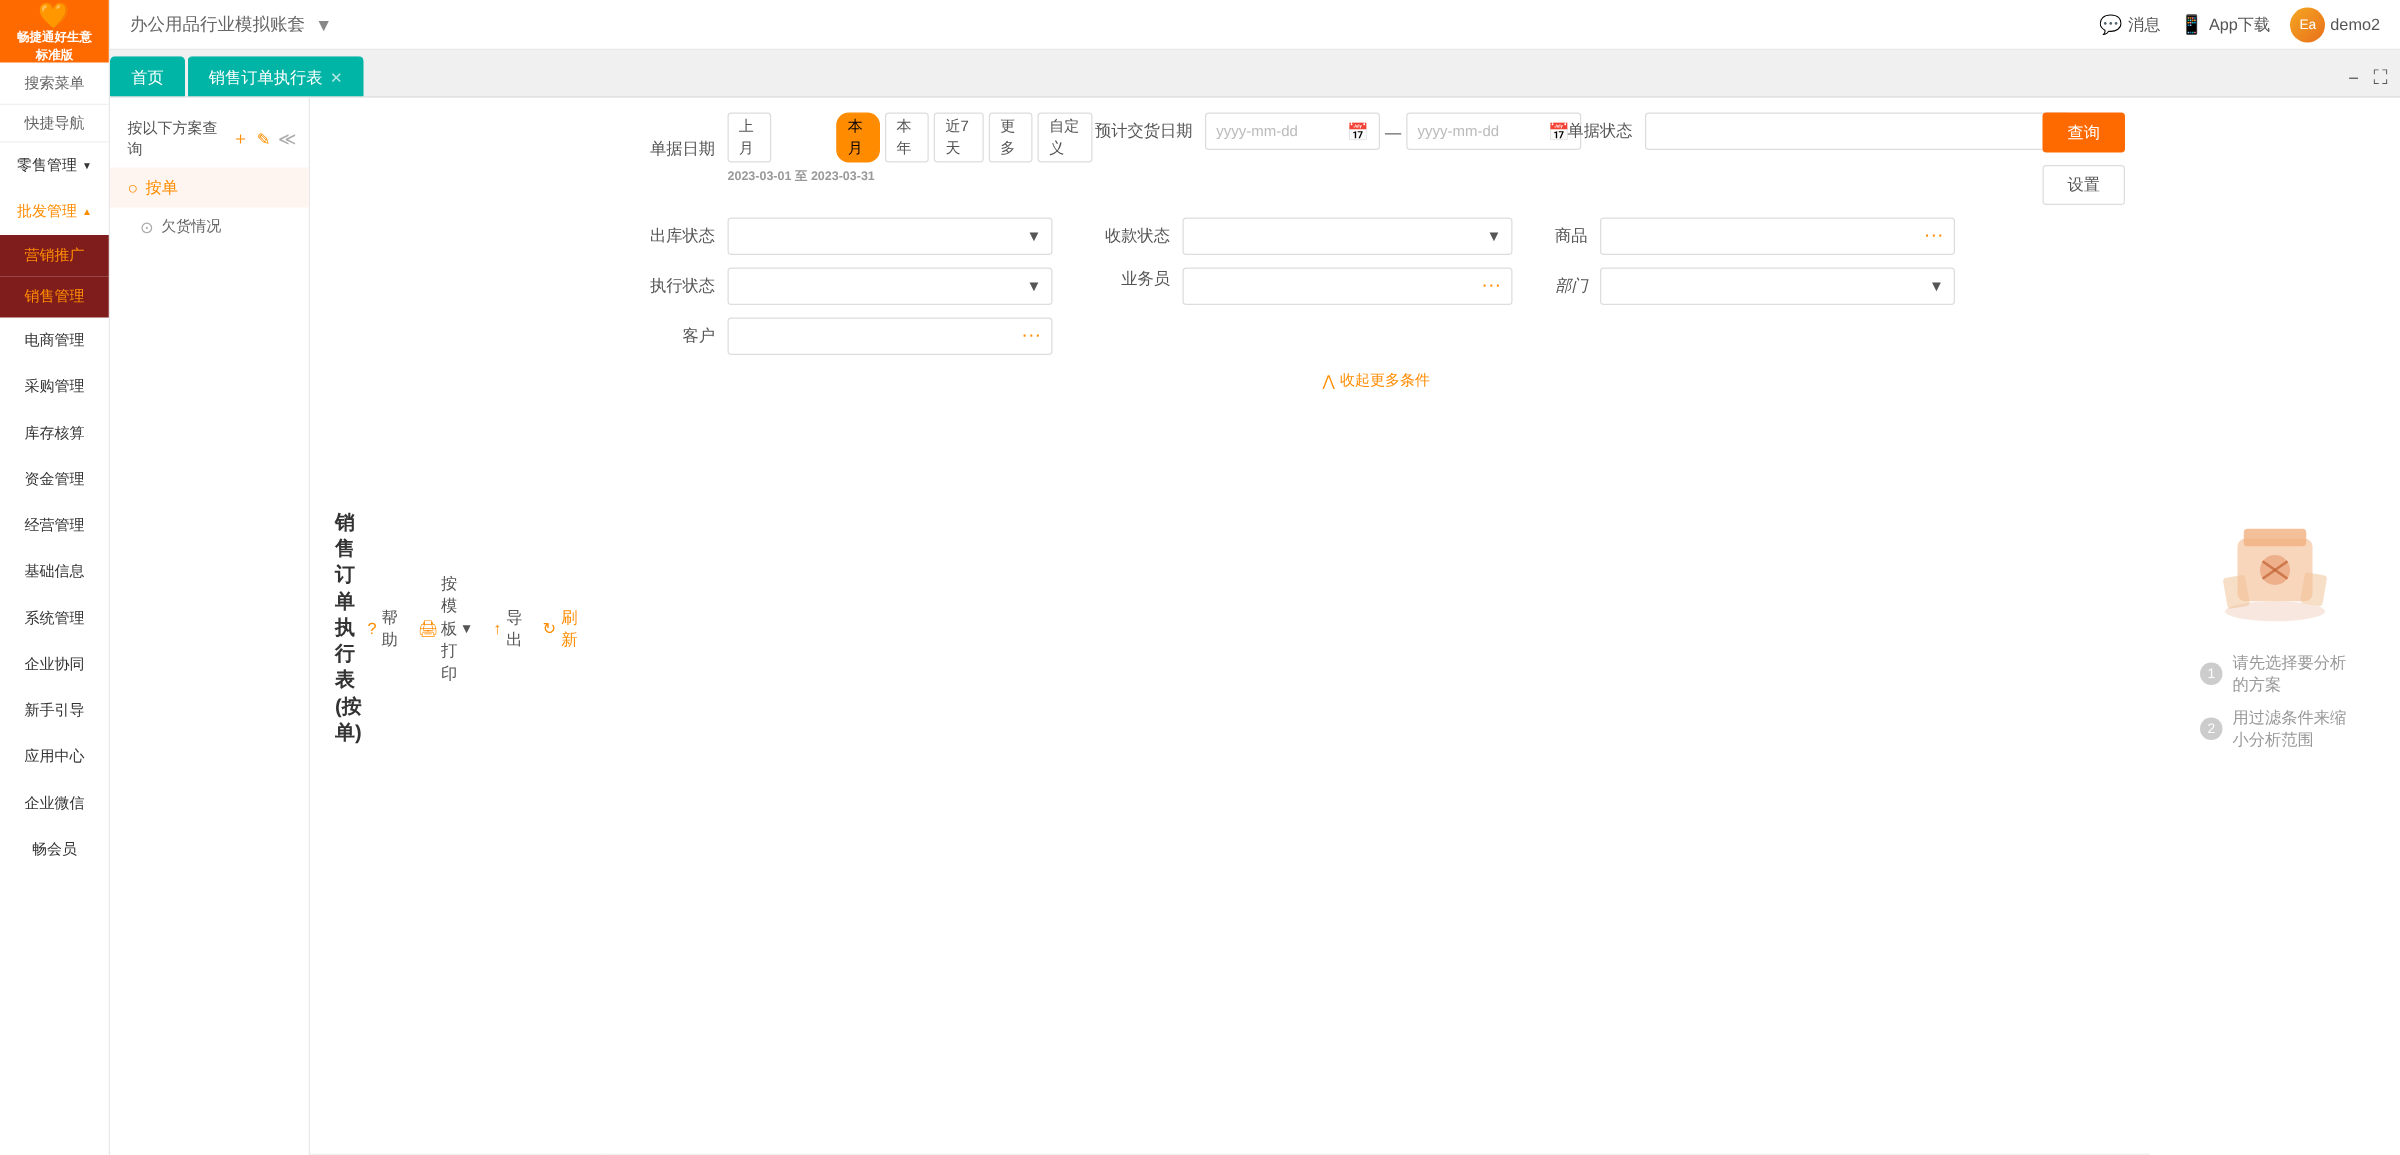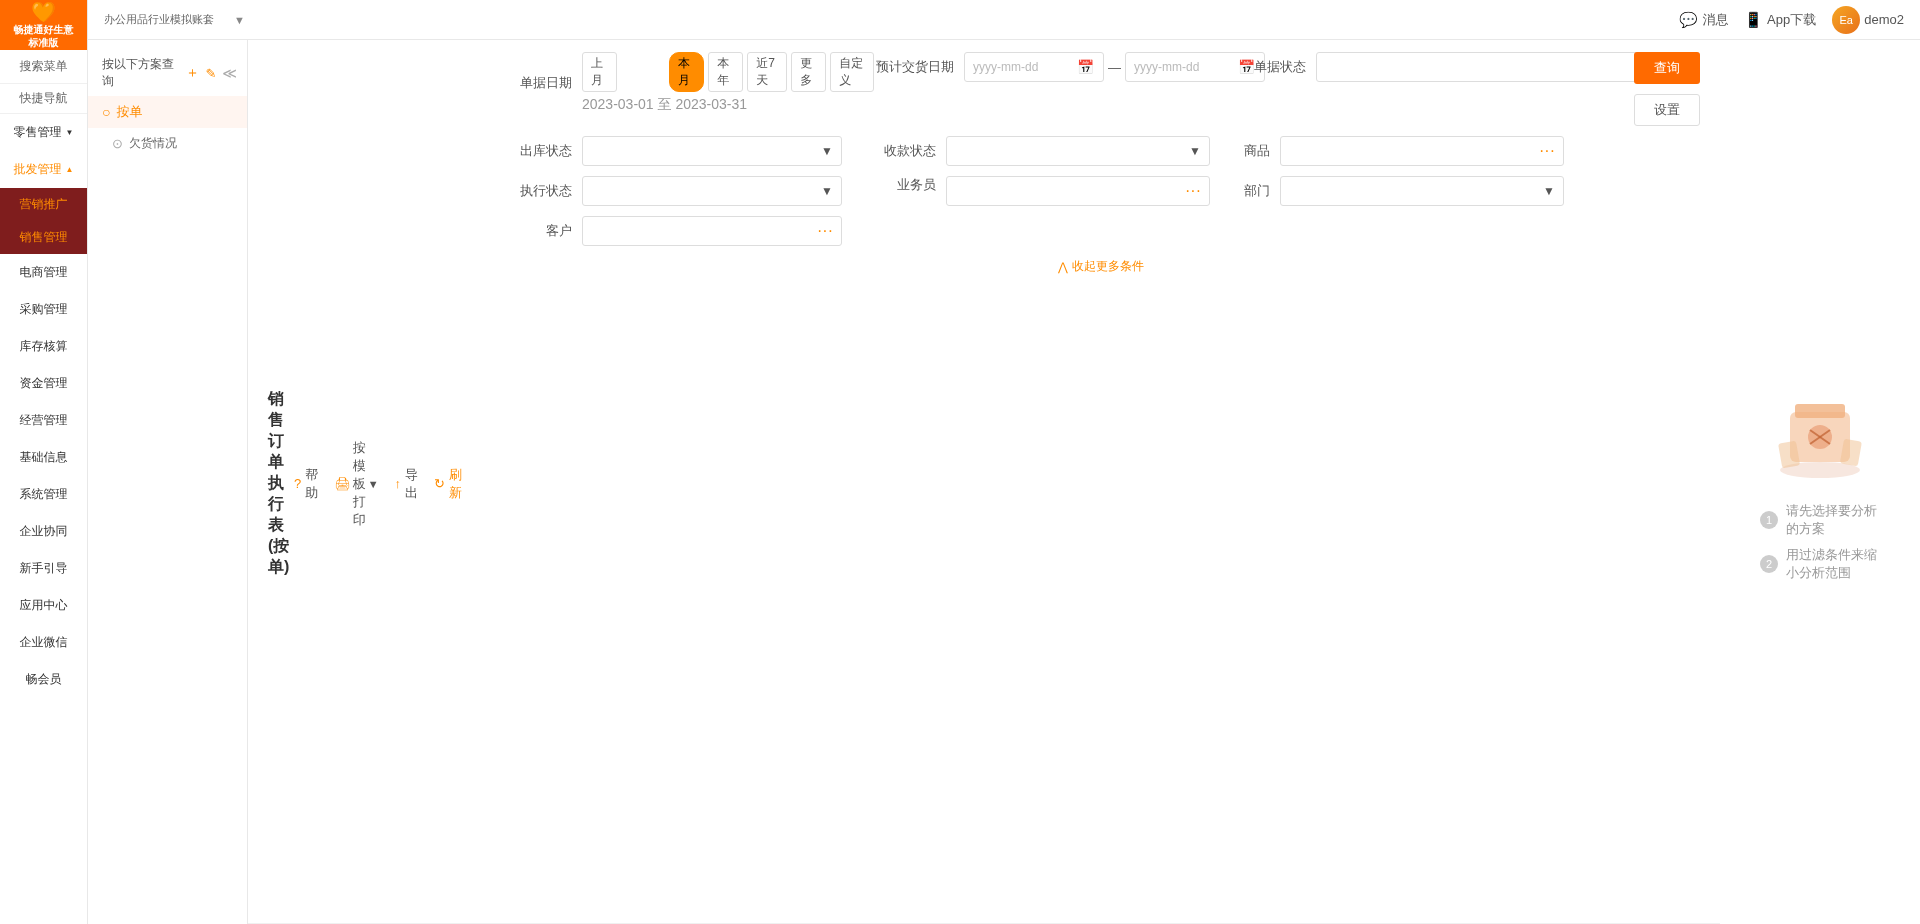--- a/index.html
+++ b/index.html
@@ -16,21 +16,21 @@
     .sidebar-menu-item.active { color: #ff6a00; }
     .sidebar-menu-item.has-arrow::after { content: '▲'; font-size: 8px; }
     .sidebar-menu-item.has-arrow-down::after { content: '▼'; font-size: 8px; }
     .sidebar-sub-item { padding: 8px 8px; font-size: 12px; color: #ff8c00; cursor: pointer; text-align: center; background: #7f1d1d; }
 
     
     .main { flex: 1; display: flex; flex-direction: column; height: 924px; overflow: hidden; }
 
     
     .topbar { height: 40px; background: #fff; display: flex; align-items: center; justify-content: space-between; padding: 0 16px; border-bottom: 1px solid #e8e8e8; }
-    .topbar-left { display: flex; align-items: center; gap: 20px; color: #666; font-size: 11px; }
+    .topbar-left { display: flex; align-items: center; gap: 8px; color: #666; font-size: 14px; }
     .topbar-right { display: flex; align-items: center; gap: 16px; font-size: 13px; color: #555; }
     .topbar-right-item { display: flex; align-items: center; gap: 4px; cursor: pointer; }
     .avatar { width: 28px; height: 28px; border-radius: 50%; background: linear-gradient(135deg, #f5a623, #e8701a); display: flex; align-items: center; justify-content: center; color: #fff; font-size: 11px; }
 
     
     .tabbar { height: 38px; background: #f0f0f0; display: flex; align-items: flex-end; padding-left: 0; border-bottom: 1px solid #ddd; }
     .tab { height: 32px; padding: 0 16px; display: flex; align-items: center; gap: 6px; font-size: 13px; cursor: pointer; border-radius: 4px 4px 0 0; border: 1px solid #ddd; border-bottom: none; background: #e8e8e8; color: #555; margin-right: 2px; }
     .tab.active { background: #00b4a6; color: #fff; border-color: #00b4a6; }
     .tab-home { background: #00b4a6; color: #fff; border-color: #00b4a6; }
     .tab-close { font-size: 12px; cursor: pointer; opacity: 0.7; }
@@ -167,20 +167,33 @@
         <span style="font-size:15px;">📱</span>
         <span>App下载</span>
       </div>
       <div class="topbar-right-item">
         <div class="avatar">Ea</div>
         <span>demo2</span>
       </div>
     </div>
   </div>
 
+  <div class="tabbar">
+    <div class="tab tab-home">
+      <span>首页</span>
+    </div>
+    <div class="tab active">
+      <span>销售订单执行表</span>
+      <span class="tab-close">✕</span>
+    </div>
+    <div class="tabbar-actions">
+      <span class="tabbar-action">－</span>
+      <span class="tabbar-action">⛶</span>
+    </div>
+  </div>
 
   <div class="page-content">
 
     <div class="left-panel">
       <div class="left-panel-header">
         <span style="font-size:12px; color:#555;">按以下方案查询</span>
         <div class="left-panel-header-icons">
           <span class="icon-btn">＋</span>
           <span class="icon-btn" style="font-size:13px;">✎</span>
           <span class="icon-btn" style="color:#aaa;">≪</span>
@@ -228,21 +241,21 @@
             <span class="filter-label">单据日期</span>
             <div style="display:flex; flex-direction:column; gap:4px;">
               <div class="filter-tags">
                 <div class="tag-btn">上月</div>
                 <div class="tag-btn active">本月</div>
                 <div class="tag-btn">本年</div>
                 <div class="tag-btn">近7天</div>
                 <div class="tag-btn">更多</div>
                 <div class="tag-btn">自定义</div>
               </div>
-              <div style="font-size:14px; color:#999;">2023-03-01 至 2023-03-31</div>
+              <div style="font-size:10px; color:#999;font-weight:bold;">2023-03-01 至 2023-03-31</div>
             </div>
           </div>
           <div style="display:flex; align-items:center; flex:1; min-width:0;">
             <span class="filter-label" style="width:90px;">预计交货日期</span>
             <div class="filter-date-group">
               <div class="filter-date-input">
                 <span style="color:#bbb;">yyyy-mm-dd</span>
                 <span style="color:#ff8c00; font-size:14px;">📅</span>
               </div>
               <span class="date-separator">—</span>
@@ -296,21 +309,21 @@
               <span></span>
               <span>▼</span>
             </div>
           </div>
           <div style="display:flex; align-items:flex-start; flex:1; min-width:0;">
             <span class="filter-label" style="width:90px;">业务员</span>
             <div style="flex:1; height:30px; border: 1px solid #ddd; border-radius:3px; display:flex; align-items:center; justify-content:flex-end; padding: 0 8px; max-width:280px;">
               <span class="filter-dots">···</span>
             </div>
           </div>
-          <div style="display:flex; align-items:center; flex:1; min-width:0;">
+          <div style="display:flex; align-items:center; flex:1; min-width:0;font-style:italic;">
             <span class="filter-label" style="width:70px;">部门</span>
             <div class="filter-select" style="flex:1;">
               <span></span>
               <span>▼</span>
             </div>
           </div>
           <div style="width: calc(120px + 16px); flex-shrink:0;"></div>
         </div>
 
         <div style="display:flex; align-items:center; gap:0; margin-bottom: 6px;">

